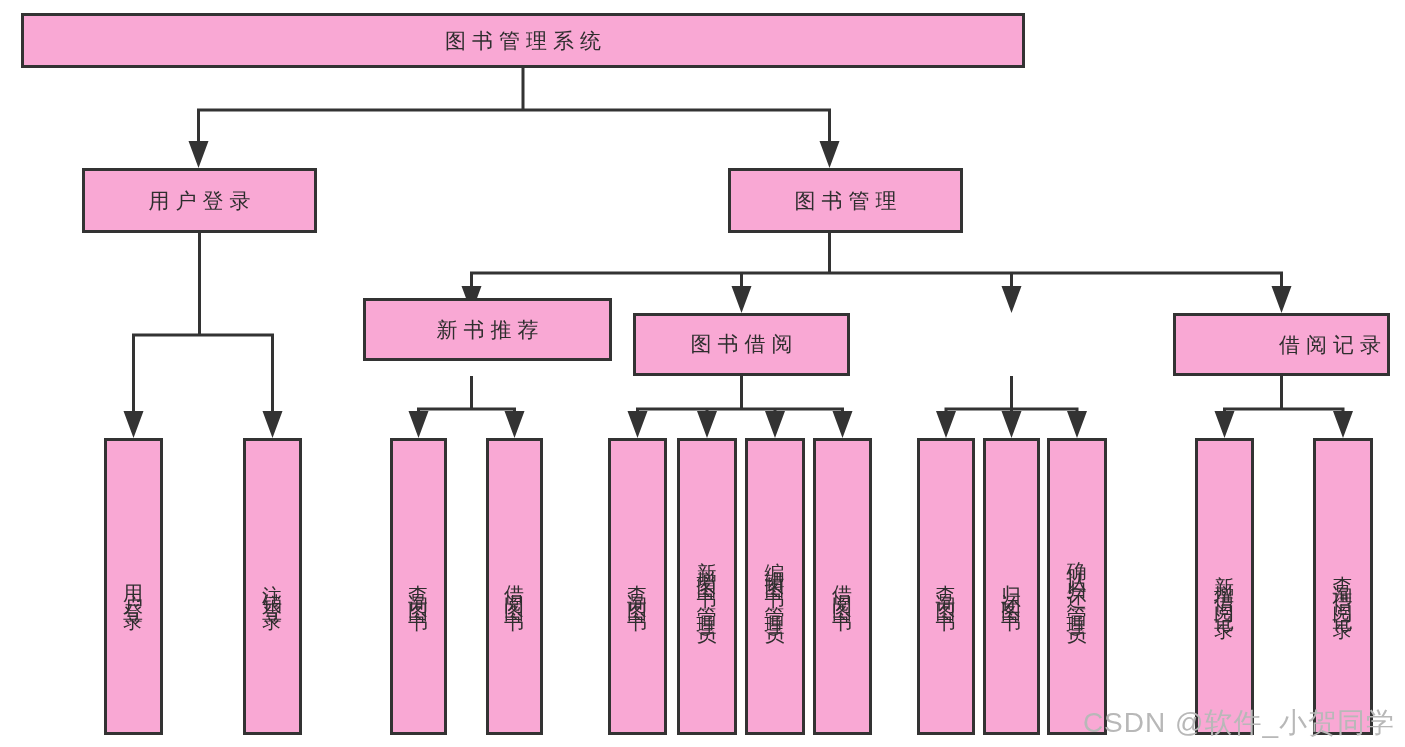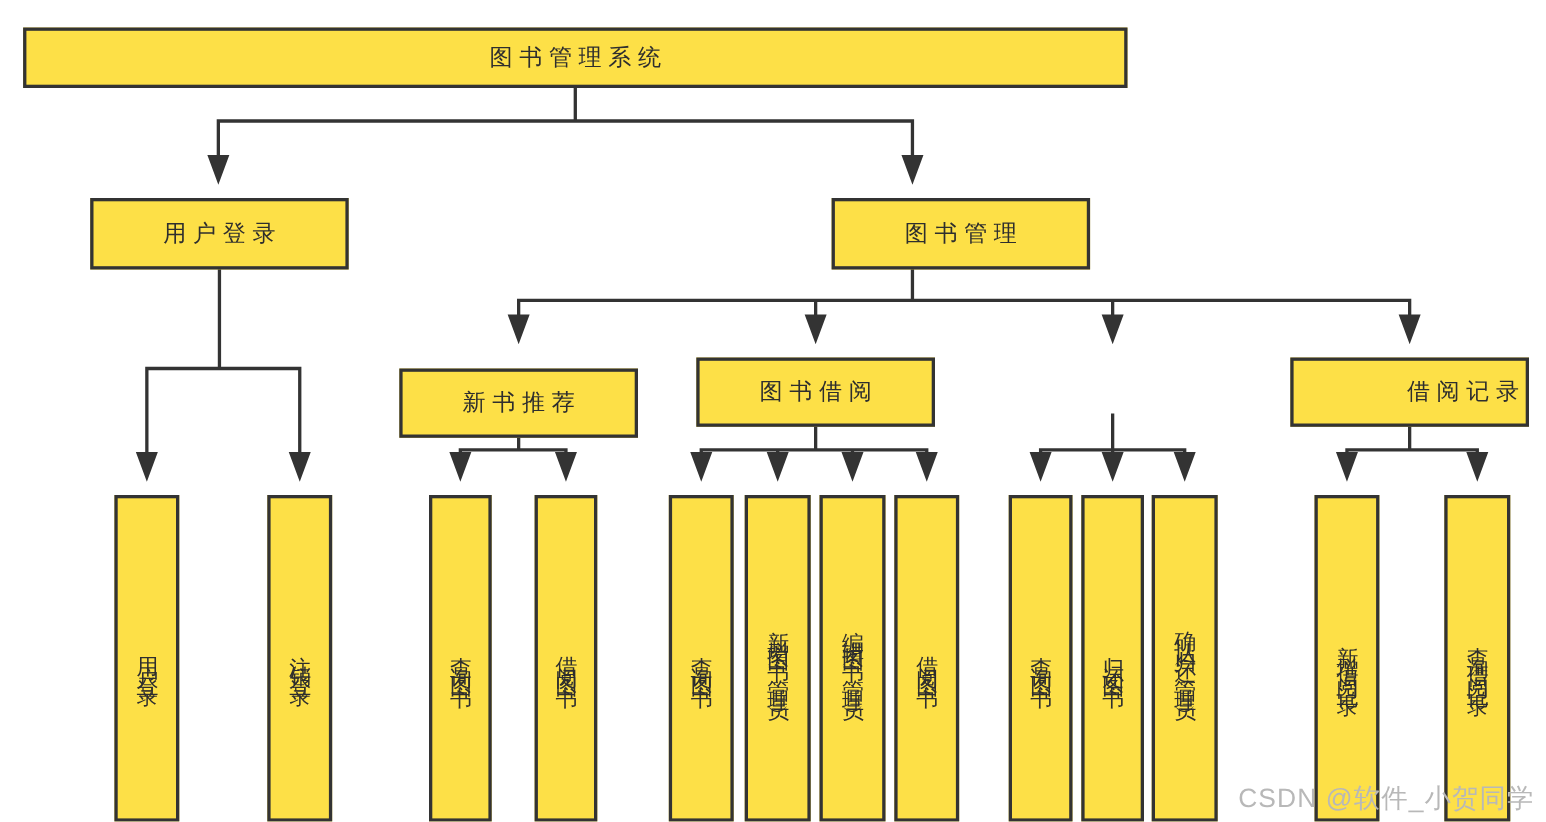--- a/index.html
+++ b/index.html
@@ -14,26 +14,25 @@
   .connectors {
     position: absolute;
     left: 0; top: 0;
     width: 1405px; height: 747px;
     z-index: 1;
   }
   .box {
     position: absolute;
     box-sizing: border-box;
     border: 3px solid #333333;
-    background: #fde047;
+    background: #f9a8d4;
     display: flex;
     align-items: center;
     justify-content: center;
     z-index: 2;
-    margin-top: 12px;
   }
   .h-label {
     font-size: 21px;
     color: #2e2e2e;
     letter-spacing: 6px;
     text-indent: 6px;
     white-space: nowrap;
     line-height: 1;
   }
   .v-label {
@@ -42,21 +41,21 @@
     font-size: 20px;
     color: #2e2e2e;
     letter-spacing: 9px;
     line-height: 1.1;
     white-space: nowrap;
   }
   .watermark {
     position: absolute;
     right: 10px;
     bottom: 5px;
-    font-size: 24px;
+    font-size: 28px;
     color: #b8b8b8;
     letter-spacing: 1px;
     z-index: 5;
     white-space: nowrap;
   }
 </style>
 </head>
 <body>
 
 <div class="canvas">
@@ -106,25 +105,25 @@
          M1333 411 L1353 411 L1343 438 Z" fill="#333333" stroke="none"></path>
   </svg>
 
   <div class="box" style="left:21px; top:13px; width:1004px; height:55px;">
     <span class="h-label">图书管理系统</span>
   </div>
 
   <div class="box" style="left:82px; top:168px; width:235px; height:65px;">
     <span class="h-label">用户登录</span>
   </div>
-  <div class="box" style="left:756px; top:168px; width:235px; height:65px;text-align:center;">
+  <div class="box" style="left:728px; top:168px; width:235px; height:65px;text-align:center;">
     <span class="h-label">图书管理</span>
   </div>
 
-  <div class="box" style="left:363px; top:323px; width:217px; height:63px;justify-content:center;">
+  <div class="box" style="left:363px; top:298px; width:249px; height:63px;justify-content:center;">
     <span class="h-label">新书推荐</span>
   </div>
   <div class="box" style="left:633px; top:313px; width:217px; height:63px;font-family:Liberation Serif, serif;">
     <span class="h-label">图书借阅</span>
   </div>
   <div class="box" style="left:1173px; top:313px; width:217px; height:63px;justify-content:flex-end;">
     <span class="h-label">借阅记录</span>
   </div>
 
   <div class="box" style="left:104px; top:438px; width:59px; height:297px;">

